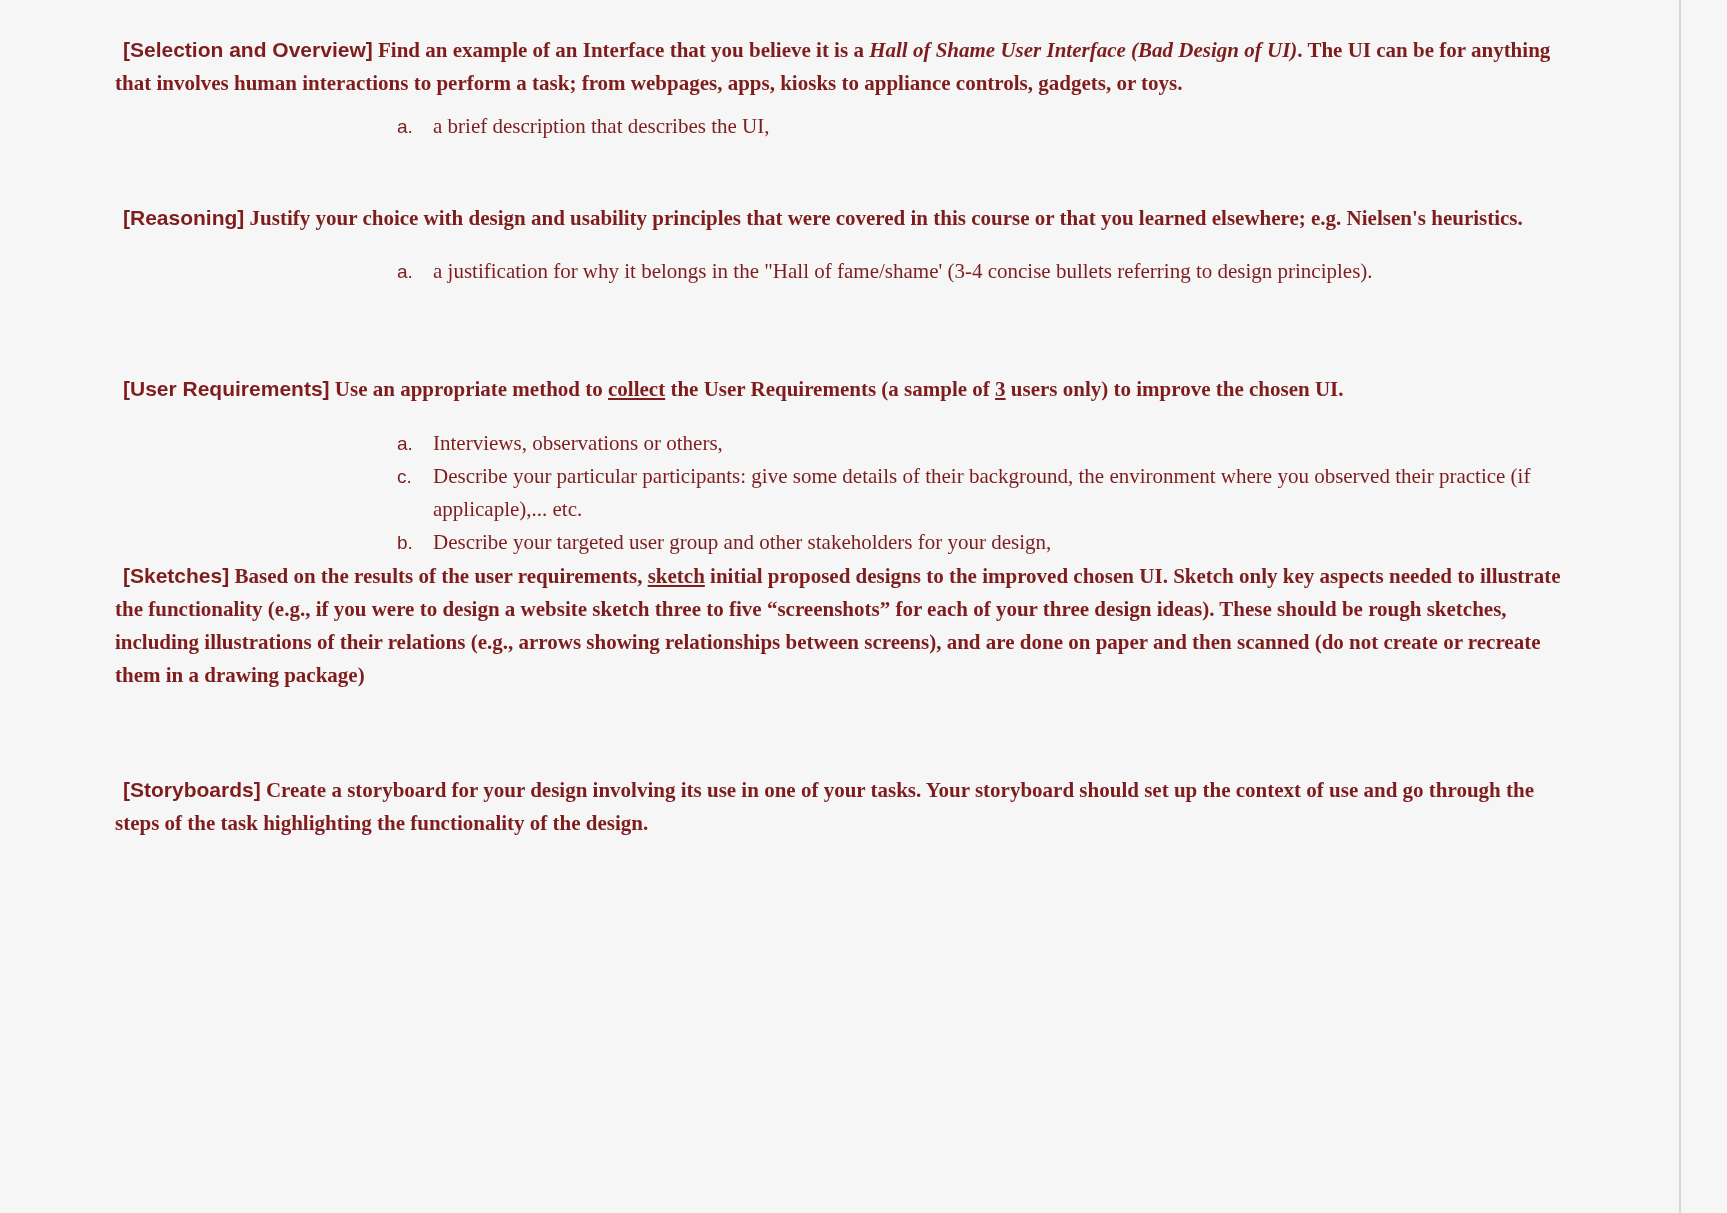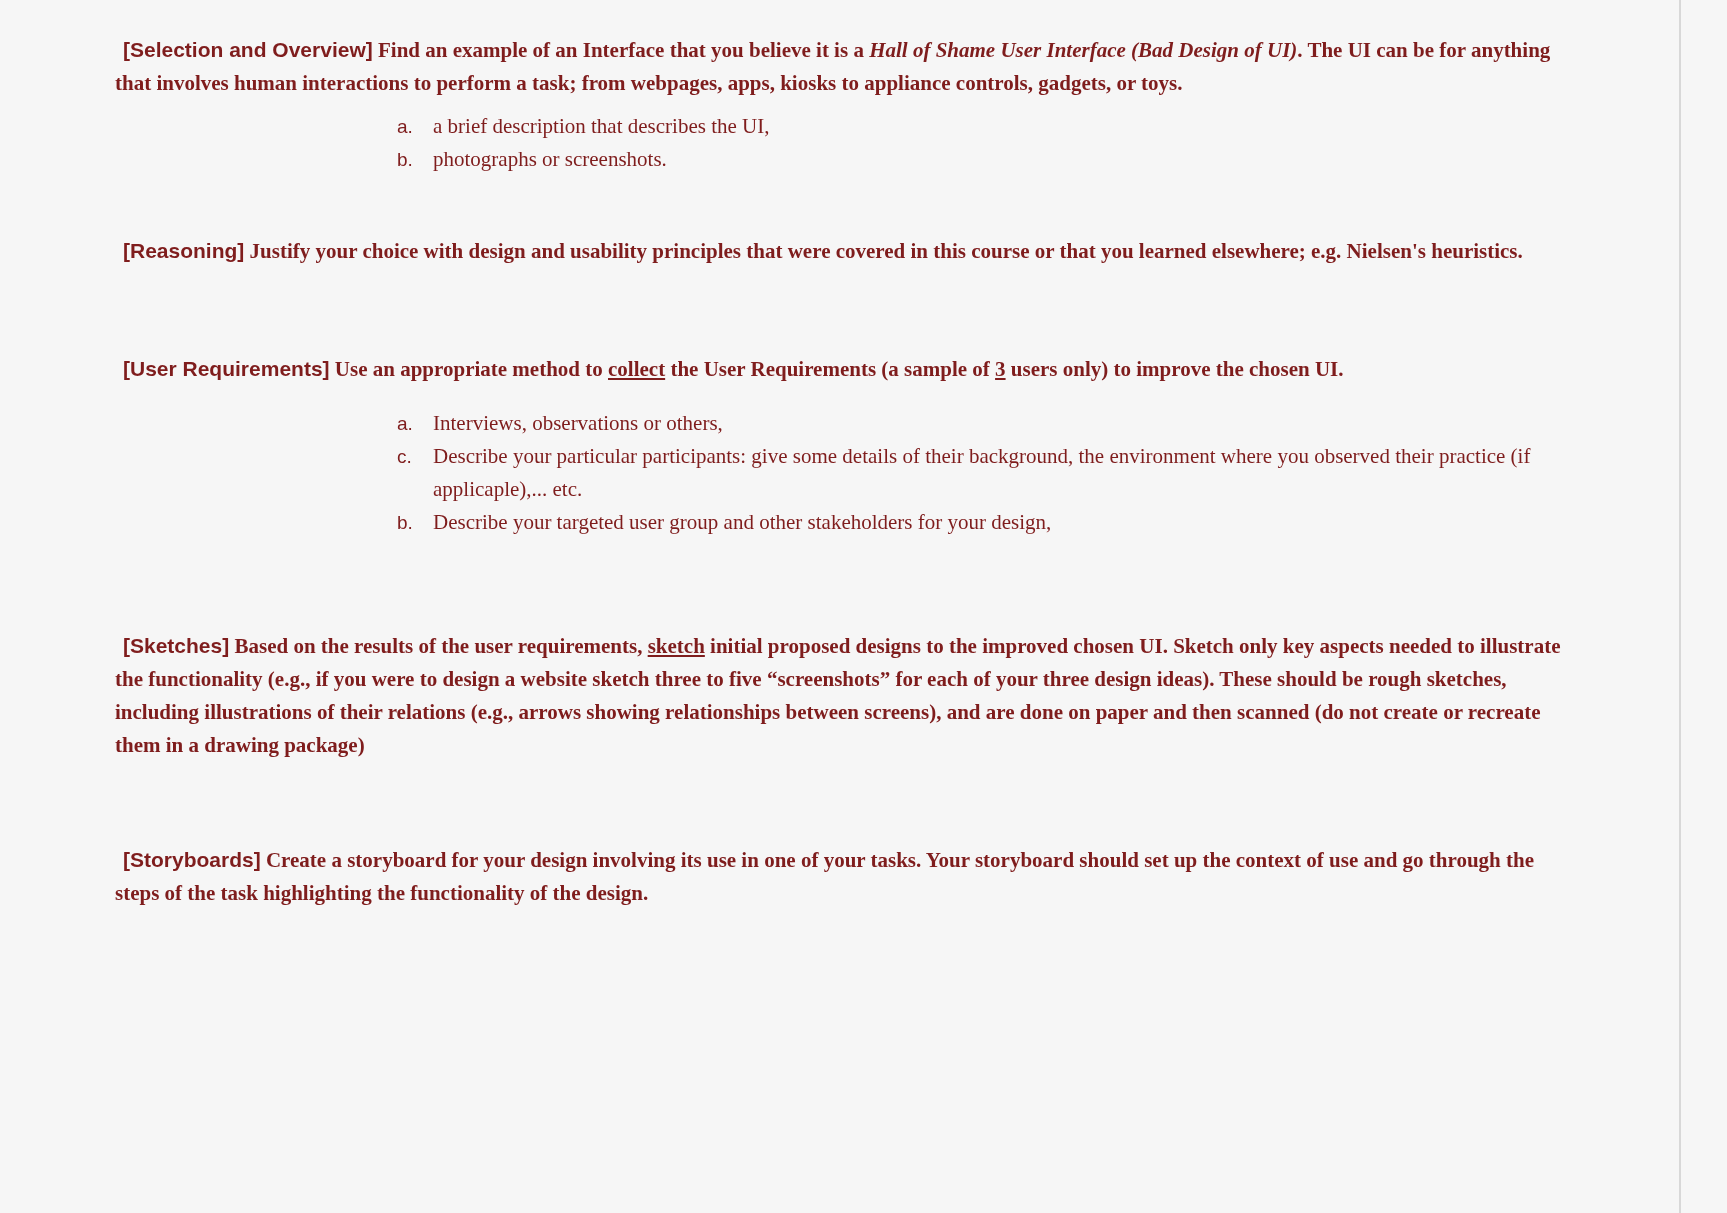--- a/index.html
+++ b/index.html
@@ -54,47 +54,49 @@
     font-family: "Liberation Sans", sans-serif;
     font-weight: 400;
     font-size: 19px;
   }
   #p1 { margin-top: 33px; }
   #l1 { margin-top: 10px; }
   #p2 { margin-top: 58px; }
   #l2 { margin-top: 20px; }
   #p3 { margin-top: 84px; }
   #l3 { margin-top: 21px; }
-  #p4 { margin-top: 90px; }
+  #p4 { }
   #p5 { margin-top: 81px; }
   .vrule {
     position: absolute;
     left: 1679px;
     top: 0;
     width: 2px;
     height: 100%;
     background: #d8d8d8;
   }
 </style>
 </head>
 <body>
 
 <div class="page">
   <div class="doc">
 
     <section>
       <p class="para" id="p1"><span class="h">[Selection and Overview]</span><span> Find an example of an Interface that you believe it is a </span><span class="i">Hall of Shame User Interface (Bad Design of UI)</span><span>. The UI can be for anything that involves human interactions to perform a task; from webpages, apps, kiosks to appliance controls, gadgets, or toys.</span></p>
       <ol class="list" id="l1">
         <li class="li"><span class="marker">a.</span><span>a brief description that describes the UI,</span></li>
-        <li class="li"><span class="marker">b.</span><span>photographs or screenshots.</span></li>
       </ol>
     </section>
 
     <section>
       <p class="para" id="p2"><span class="h">[Reasoning]</span><span> Justify your choice with design and usability principles that were covered in this course or that you learned elsewhere; e.g. Nielsen's heuristics.</span></p>
+      <ol class="list" id="l2">
+        <li class="li"><span class="marker">a.</span><span>a justification for why it belongs in the "Hall of fame/shame' (3-4 concise bullets referring to design principles).</span></li>
+      </ol>
     </section>
 
     <section>
       <p class="para" id="p3"><span class="h">[User Requirements]</span><span> Use an appropriate method to </span><span class="u">collect</span><span> the User Requirements (a sample of </span><span class="u">3</span><span> users only) to improve the chosen UI.</span></p>
       <ol class="list" id="l3">
         <li class="li"><span class="marker">a.</span><span>Interviews, observations or others,</span></li>
         <li class="li"><span class="marker">c.</span><span>Describe your particular participants: give some details of their background, the environment where you observed their practice (if applicaple),... etc.</span></li>
         <li class="li"><span class="marker">b.</span><span>Describe your targeted user group and other stakeholders for your design,</span></li>
       </ol>
     </section>

